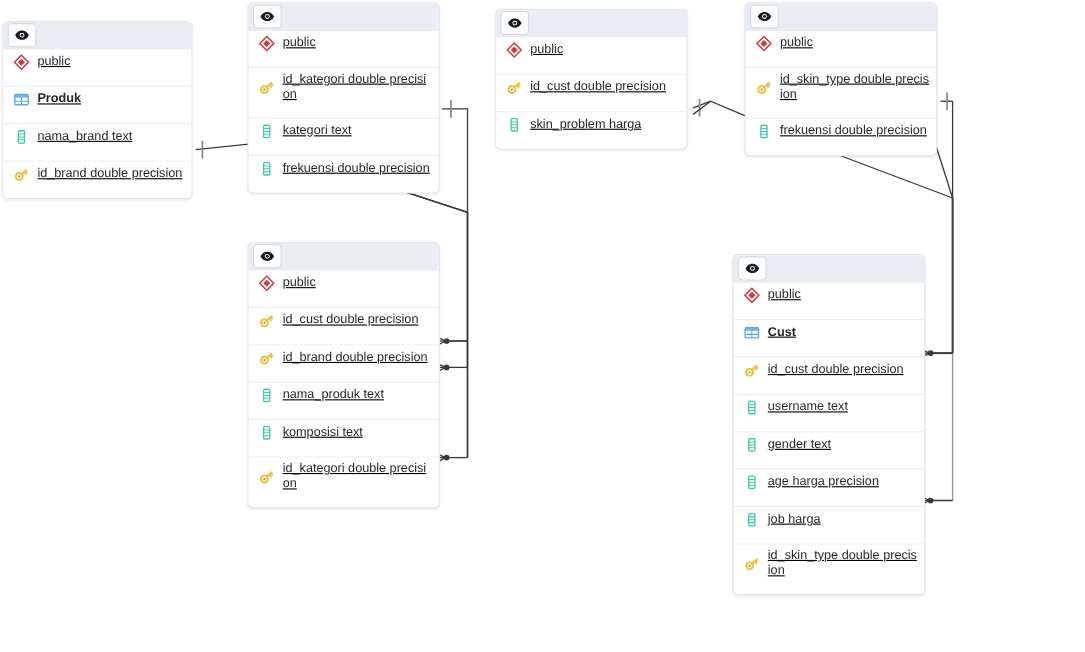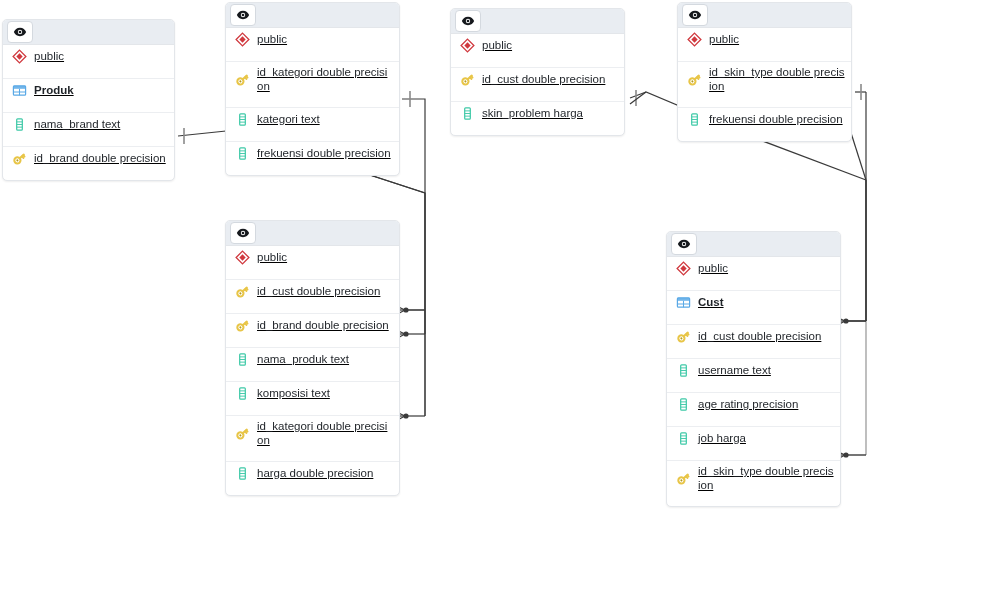--- a/index.html
+++ b/index.html
@@ -420,29 +420,20 @@
               <g transform="rotate(-42 8 8)">
                 <circle cx="5" cy="8" r="3.3" fill="none" stroke="#e8c547" stroke-width="2.2"></circle>
                 <circle cx="5" cy="8" r="1.1" fill="#b59a1f"></circle>
                 <path d="M8.3 8 H14.2" stroke="#e8c547" stroke-width="2.2" stroke-linecap="round"></path>
                 <path d="M11.4 8 V10.6 M13.4 8 V10.2" stroke="#e8c547" stroke-width="1.8" stroke-linecap="round"></path>
               </g>
             </svg>
           </span>
           <span class="txt">id_kategori double precision</span>
         </div>
-        <div class="row column">
-          <span class="ico">
-            <svg width="15" height="15" viewBox="0 0 16 16">
-              <rect x="5" y="2" width="6" height="12" rx="1" fill="#ffffff" stroke="#3ec9a7" stroke-width="1.3"></rect>
-              <path d="M5 5.2 H11 M5 8 H11 M5 10.8 H11" stroke="#3ec9a7" stroke-width="1"></path>
-            </svg>
-          </span>
-          <span class="txt">harga double precision</span>
-        </div>
       </div>
       <div class="table-node" style="left: 666px; top: 231px; width: 175px;">
         <div class="node-header">
           <div class="eye-btn">
             <svg width="14" height="14" viewBox="0 0 16 16">
               <path d="M8 3.2C4.6 3.2 1.9 5.6 1 8c.9 2.4 3.6 4.8 7 4.8S14.1 10.4 15 8c-.9-2.4-3.6-4.8-7-4.8z" fill="#16191d"></path>
               <circle cx="8" cy="8" r="2.5" fill="#ffffff"></circle>
               <circle cx="8" cy="8" r="1.5" fill="#16191d"></circle>
             </svg>
           </div>
@@ -488,21 +479,30 @@
           </span>
           <span class="txt">username text</span>
         </div>
         <div class="row column">
           <span class="ico">
             <svg width="15" height="15" viewBox="0 0 16 16">
               <rect x="5" y="2" width="6" height="12" rx="1" fill="#ffffff" stroke="#3ec9a7" stroke-width="1.3"></rect>
               <path d="M5 5.2 H11 M5 8 H11 M5 10.8 H11" stroke="#3ec9a7" stroke-width="1"></path>
             </svg>
           </span>
-          <span class="txt">age rating precision</span>
+          <span class="txt">gender text</span>
+        </div>
+        <div class="row column">
+          <span class="ico">
+            <svg width="15" height="15" viewBox="0 0 16 16">
+              <rect x="5" y="2" width="6" height="12" rx="1" fill="#ffffff" stroke="#3ec9a7" stroke-width="1.3"></rect>
+              <path d="M5 5.2 H11 M5 8 H11 M5 10.8 H11" stroke="#3ec9a7" stroke-width="1"></path>
+            </svg>
+          </span>
+          <span class="txt">age harga precision</span>
         </div>
         <div class="row column">
           <span class="ico">
             <svg width="15" height="15" viewBox="0 0 16 16">
               <rect x="5" y="2" width="6" height="12" rx="1" fill="#ffffff" stroke="#3ec9a7" stroke-width="1.3"></rect>
               <path d="M5 5.2 H11 M5 8 H11 M5 10.8 H11" stroke="#3ec9a7" stroke-width="1"></path>
             </svg>
           </span>
           <span class="txt">job harga</span>
         </div>

